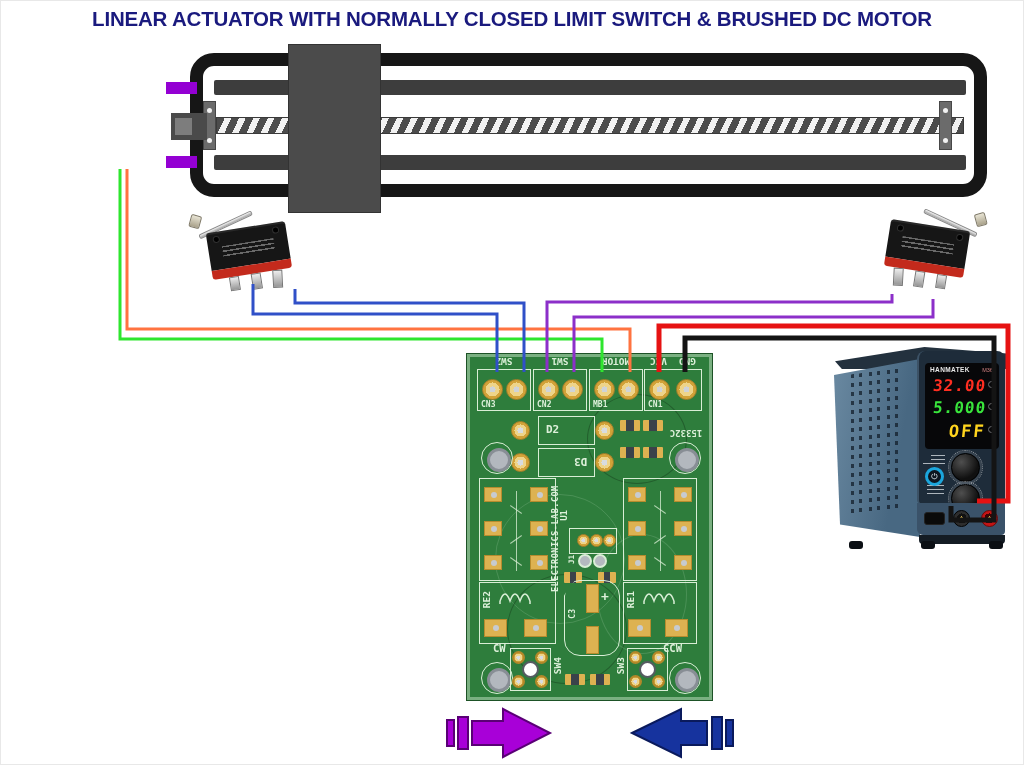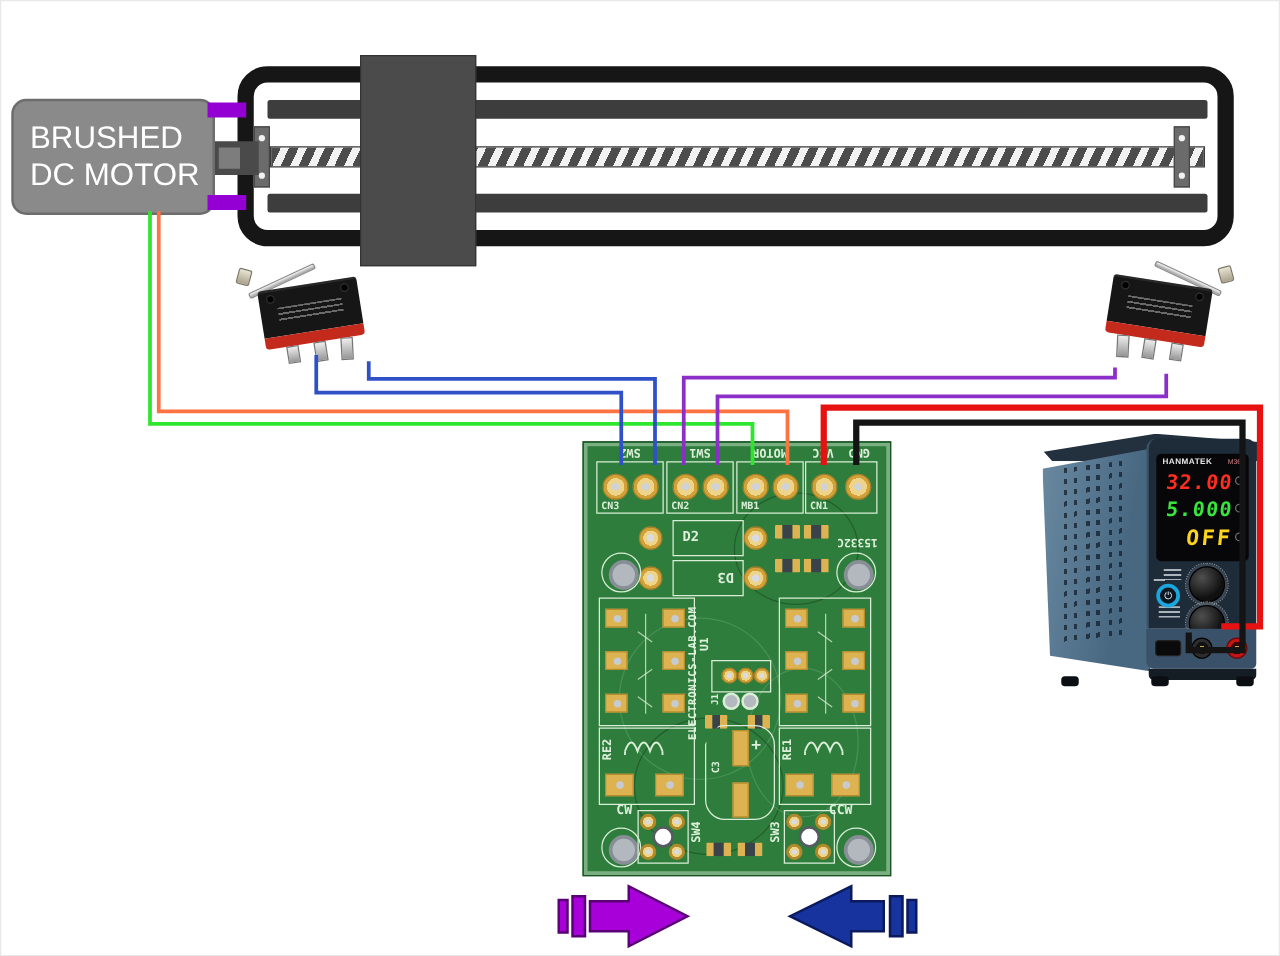--- a/index.html
+++ b/index.html
@@ -168,42 +168,39 @@
   .arrow{position:absolute;pointer-events:none;}
   .arrow-cw{left:443px;top:703px;} .arrow-ccw{left:606px;top:703px;}
   .arrow .outline-cw{stroke:#5a0076;stroke-width:2;}
   .arrow .outline-ccw{stroke:#0a1a5c;stroke-width:2;}
 </style>
 </head>
 <body>
 
 <div class="stage" data-interactable="false">
 
+  <div class="title" data-interactable="false">LINEAR ACTUATOR WITH NORMALLY CLOSED LIMIT SWITCH &amp; BRUSHED DC MOTOR</div>
 
   <div class="act-frame" data-interactable="false"></div>
   <div class="act-rail rail-top" data-interactable="false"></div>
   <div class="act-rail rail-bottom" data-interactable="false"></div>
   <div class="act-screw" data-interactable="false"></div>
   <div class="act-bracket bracket-left" data-interactable="false">
       <i class="screwdot"></i>
       <i class="screwdot b"></i>
     </div>
   <div class="act-bracket bracket-right" data-interactable="false">
       <i class="screwdot"></i>
       <i class="screwdot b"></i>
     </div>
   <div class="act-shaft" data-interactable="false">
       <i></i>
     </div>
   <div class="act-carriage" data-interactable="false"></div>
 
-  <div class="motor" data-interactable="false">
-    <span data-interactable="false">BRUSHED
-DC MOTOR</span>
-  </div>
 
   <div class="pcb" data-interactable="false">
     <div class="trace lt" style="left:28px;top:140px;width:130px;height:130px;" data-interactable="false"></div>
     <div class="trace" style="left:120px;top:40px;width:100px;height:90px;" data-interactable="false"></div>
     <div class="trace" style="left:40px;top:220px;width:120px;height:110px;" data-interactable="false"></div>
     <div class="trace lt" style="left:130px;top:180px;width:90px;height:120px;" data-interactable="false"></div>
 
     <div class="tblock tb1" data-interactable="false">
       <span class="tlabel silktext flip" data-interactable="false">SW2</span>
       <div class="tbox silk" data-interactable="false">

